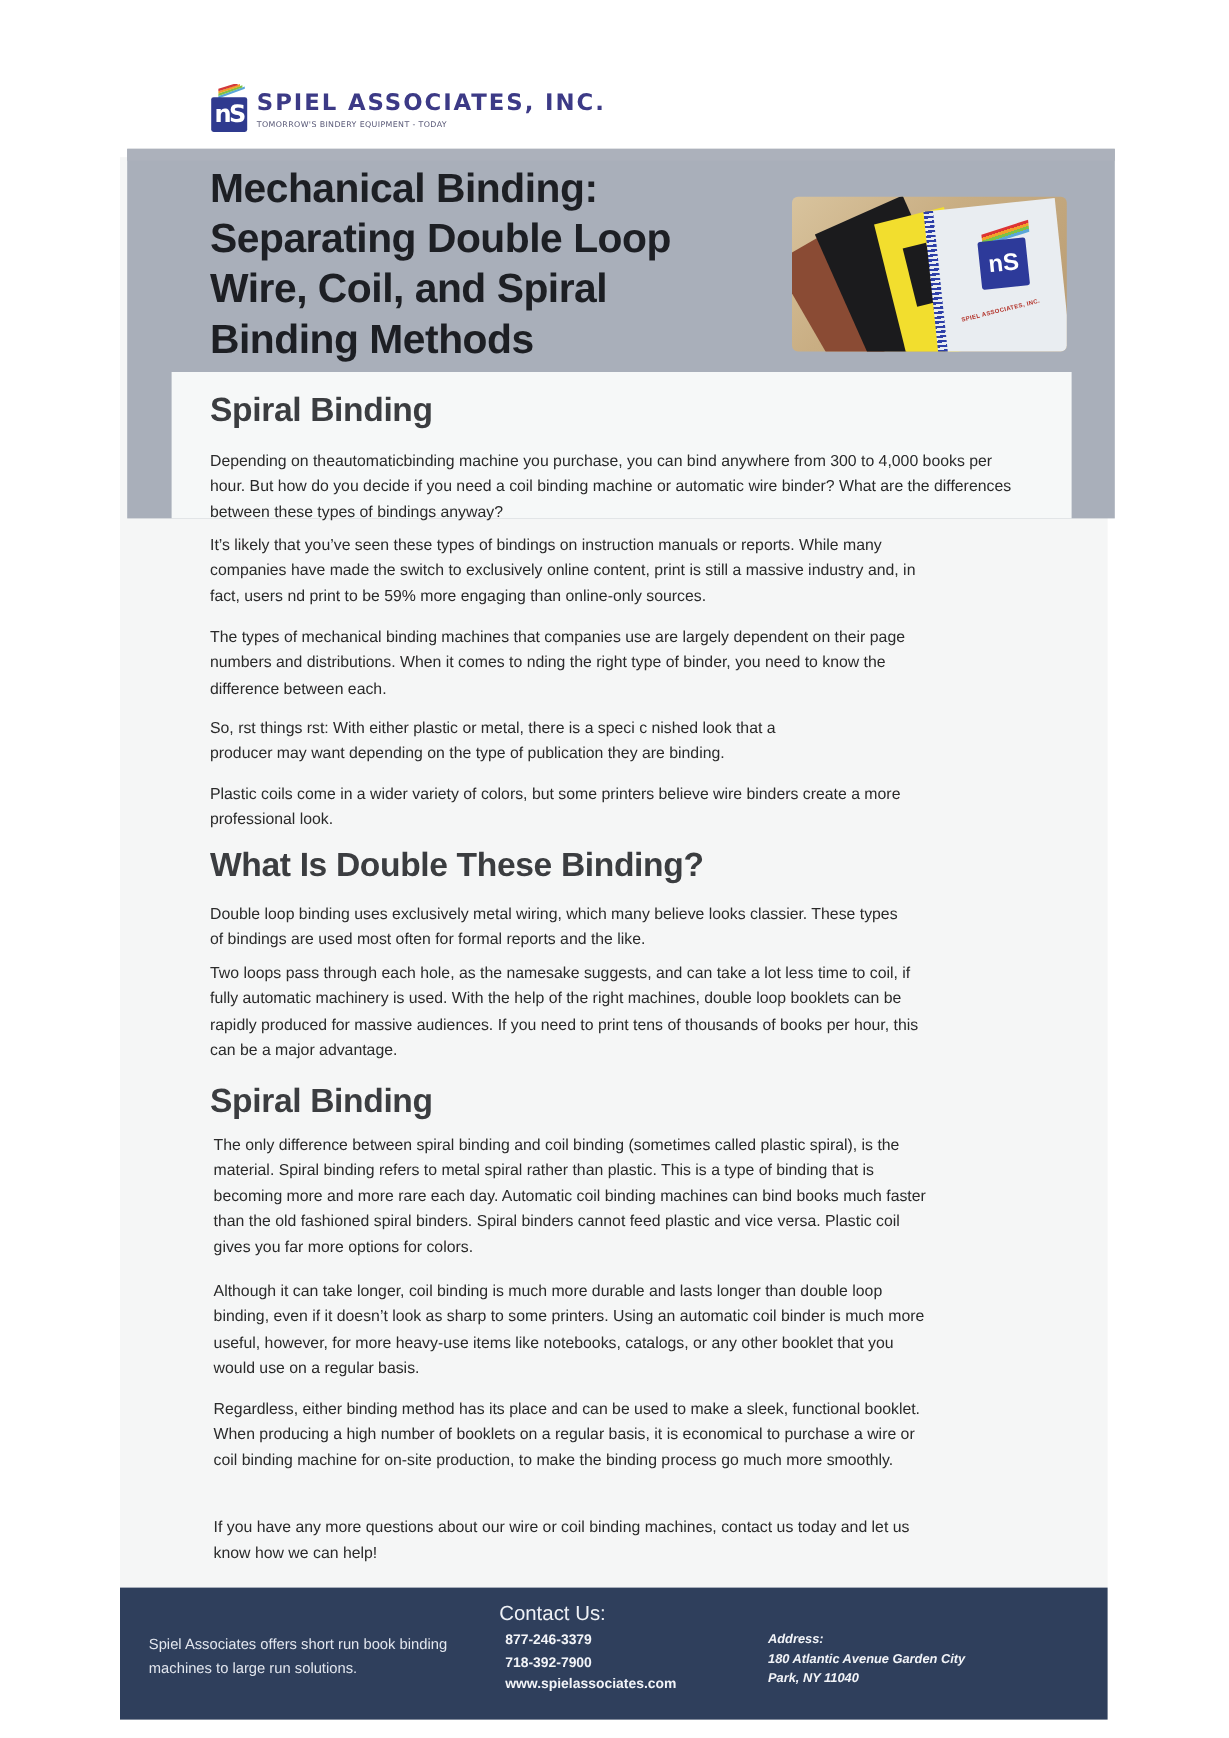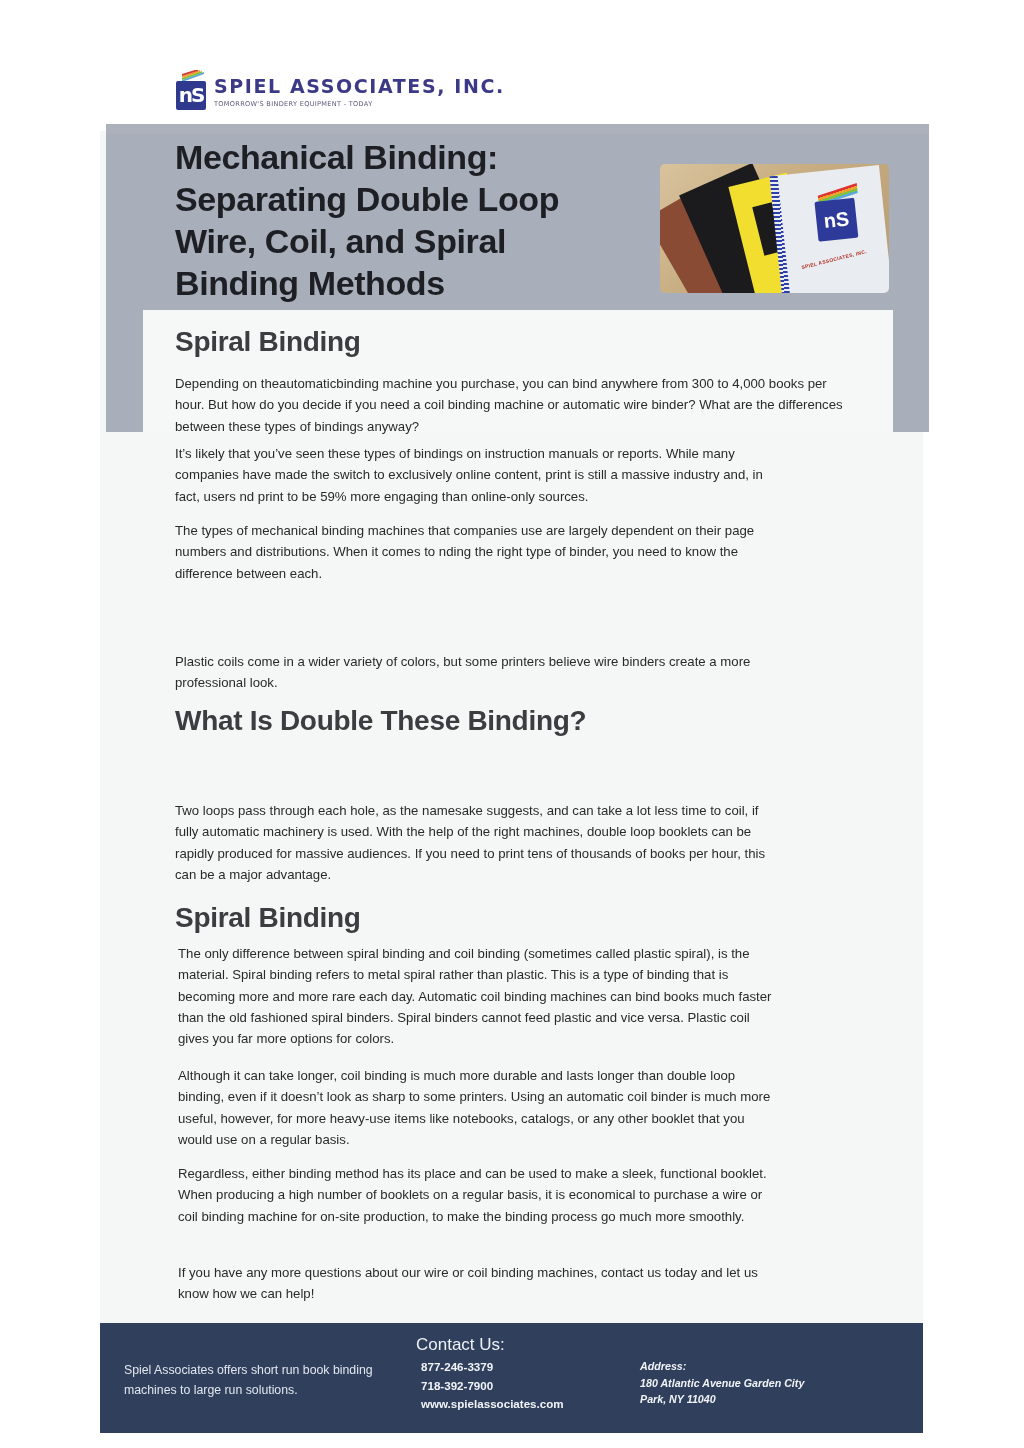--- a/index.html
+++ b/index.html
@@ -158,23 +158,25 @@
       <div class="mini-text">SPIEL ASSOCIATES, INC.</div>
     </div>
   </div>
 
   <div class="card"></div>
 
   <h2 class="h2" style="left:175px; top:325px;">Spiral Binding</h2>
   <p class="p" style="left:175px; top:373px; width:680px;">Depending on theautomaticbinding machine you purchase, you can bind anywhere from 300 to 4,000 books per hour. But how do you decide if you need a coil binding machine or automatic wire binder? What are the differences between these types of bindings anyway?</p>
   <p class="p" style="left:175px; top:443px; width:590px;">It’s likely that you’ve seen these types of bindings on instruction manuals or reports. While many companies have made the switch to exclusively online content, print is still a massive industry and, in fact, users  nd print to be 59% more engaging than online-only sources.</p>
   <p class="p" style="left:175px; top:520px; width:590px;">The types of mechanical  binding machines that companies use are largely dependent on their page numbers and distributions. When it comes to  nding the right type of binder, you need to know the difference between each.</p>
+  <p class="p" style="left:175px; top:596px; width:520px;">So,  rst things  rst: With either plastic or metal, there is a speci c  nished look that a producer may want depending on the type of publication they are binding.</p>
   <p class="p" style="left:175px; top:651px; width:590px;">Plastic coils come in a wider variety of colors, but some printers believe wire binders create a more professional look.</p>
 
   <h2 class="h2" style="left:175px; top:704px;">What Is Double These Binding?</h2>
+  <p class="p" style="left:175px; top:751px; width:580px;">Double loop binding uses exclusively metal wiring, which many believe looks classier. These types of bindings are used most often for formal reports and the like.</p>
   <p class="p" style="left:175px; top:800px; width:595px;">Two loops pass through each hole, as the namesake suggests, and can take a lot less time to coil, if fully automatic machinery is used. With the help of the right machines, double loop booklets can be rapidly produced for massive audiences. If you need to print tens of thousands of books per hour, this can be a major advantage.</p>
 
   <h2 class="h2" style="left:175px; top:901px;">Spiral Binding</h2>
   <p class="p" style="left:178px; top:943px; width:600px;">The only difference between spiral binding and coil binding (sometimes called plastic spiral), is the material. Spiral binding refers to metal spiral rather than plastic. This is a type of binding that is becoming more and more rare each day. Automatic coil binding machines can bind books much faster than the old fashioned spiral binders. Spiral binders cannot feed plastic and vice versa. Plastic coil gives you far more options for colors.</p>
   <p class="p" style="left:178px; top:1065px; width:595px;">Although it can take longer, coil binding is much more durable and lasts longer than double loop binding, even if it doesn’t look as sharp to some printers. Using an automatic coil binder is much more useful, however, for more heavy-use items like notebooks, catalogs, or any other booklet that you would use on a regular basis.</p>
   <p class="p" style="left:178px; top:1262px; width:590px;">If you have any more questions about our wire or coil binding machines, contact us today and let us know how we can help!</p>
   <p class="p" style="left:178px; top:1163px; width:595px;">Regardless, either binding method has its place and can be used to make a sleek, functional booklet. When producing a high number of booklets on a regular basis, it is economical to purchase a wire or coil binding machine for on-site production, to make the binding process go much more smoothly.</p>
 
   <footer class="footer">
     <div class="footer-blurb">Spiel Associates offers short run book binding machines to large run solutions.</div>

